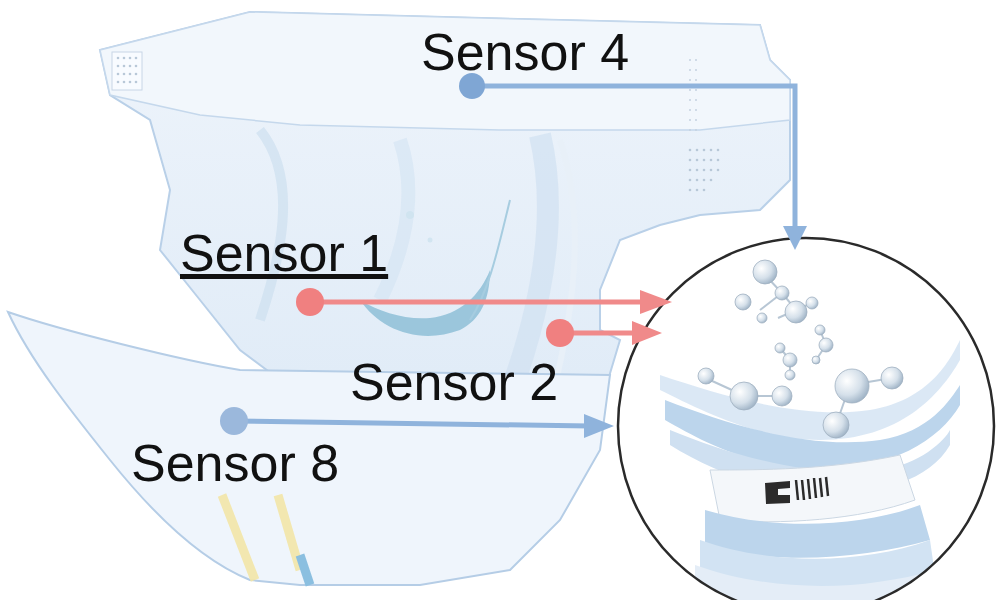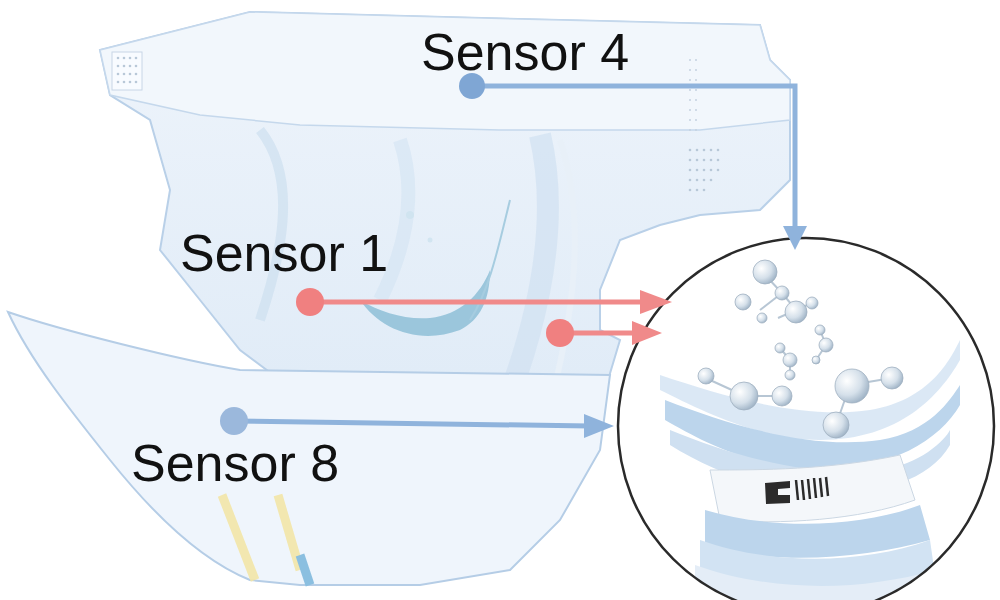--- a/index.html
+++ b/index.html
@@ -198,15 +198,16 @@
   </g>
 
   <g>
     <line x1="234" y1="421" x2="590" y2="426" stroke="#8fb3dc" stroke-width="5"></line>
     <polygon points="584,414 614,426 584,438" fill="#8fb3dc"></polygon>
     <circle cx="234" cy="421" r="14" fill="#9bb8dc"></circle>
   </g>
 </svg>
 
 <div class="label" style="left:381px; top:26px;margin-left:40px;">Sensor 4</div>
-<div class="label" style="left:180px; top:227px;">Sensor 1</div>
+<div class="label" style="left:180px; top:227px;text-decoration:underline;">Sensor 1</div>
+<div class="label" style="left:350px; top:356px;">Sensor 2</div>
 <div class="label" style="left:131px; top:437px;">Sensor 8</div>
 </div>
 
 </body></html>

